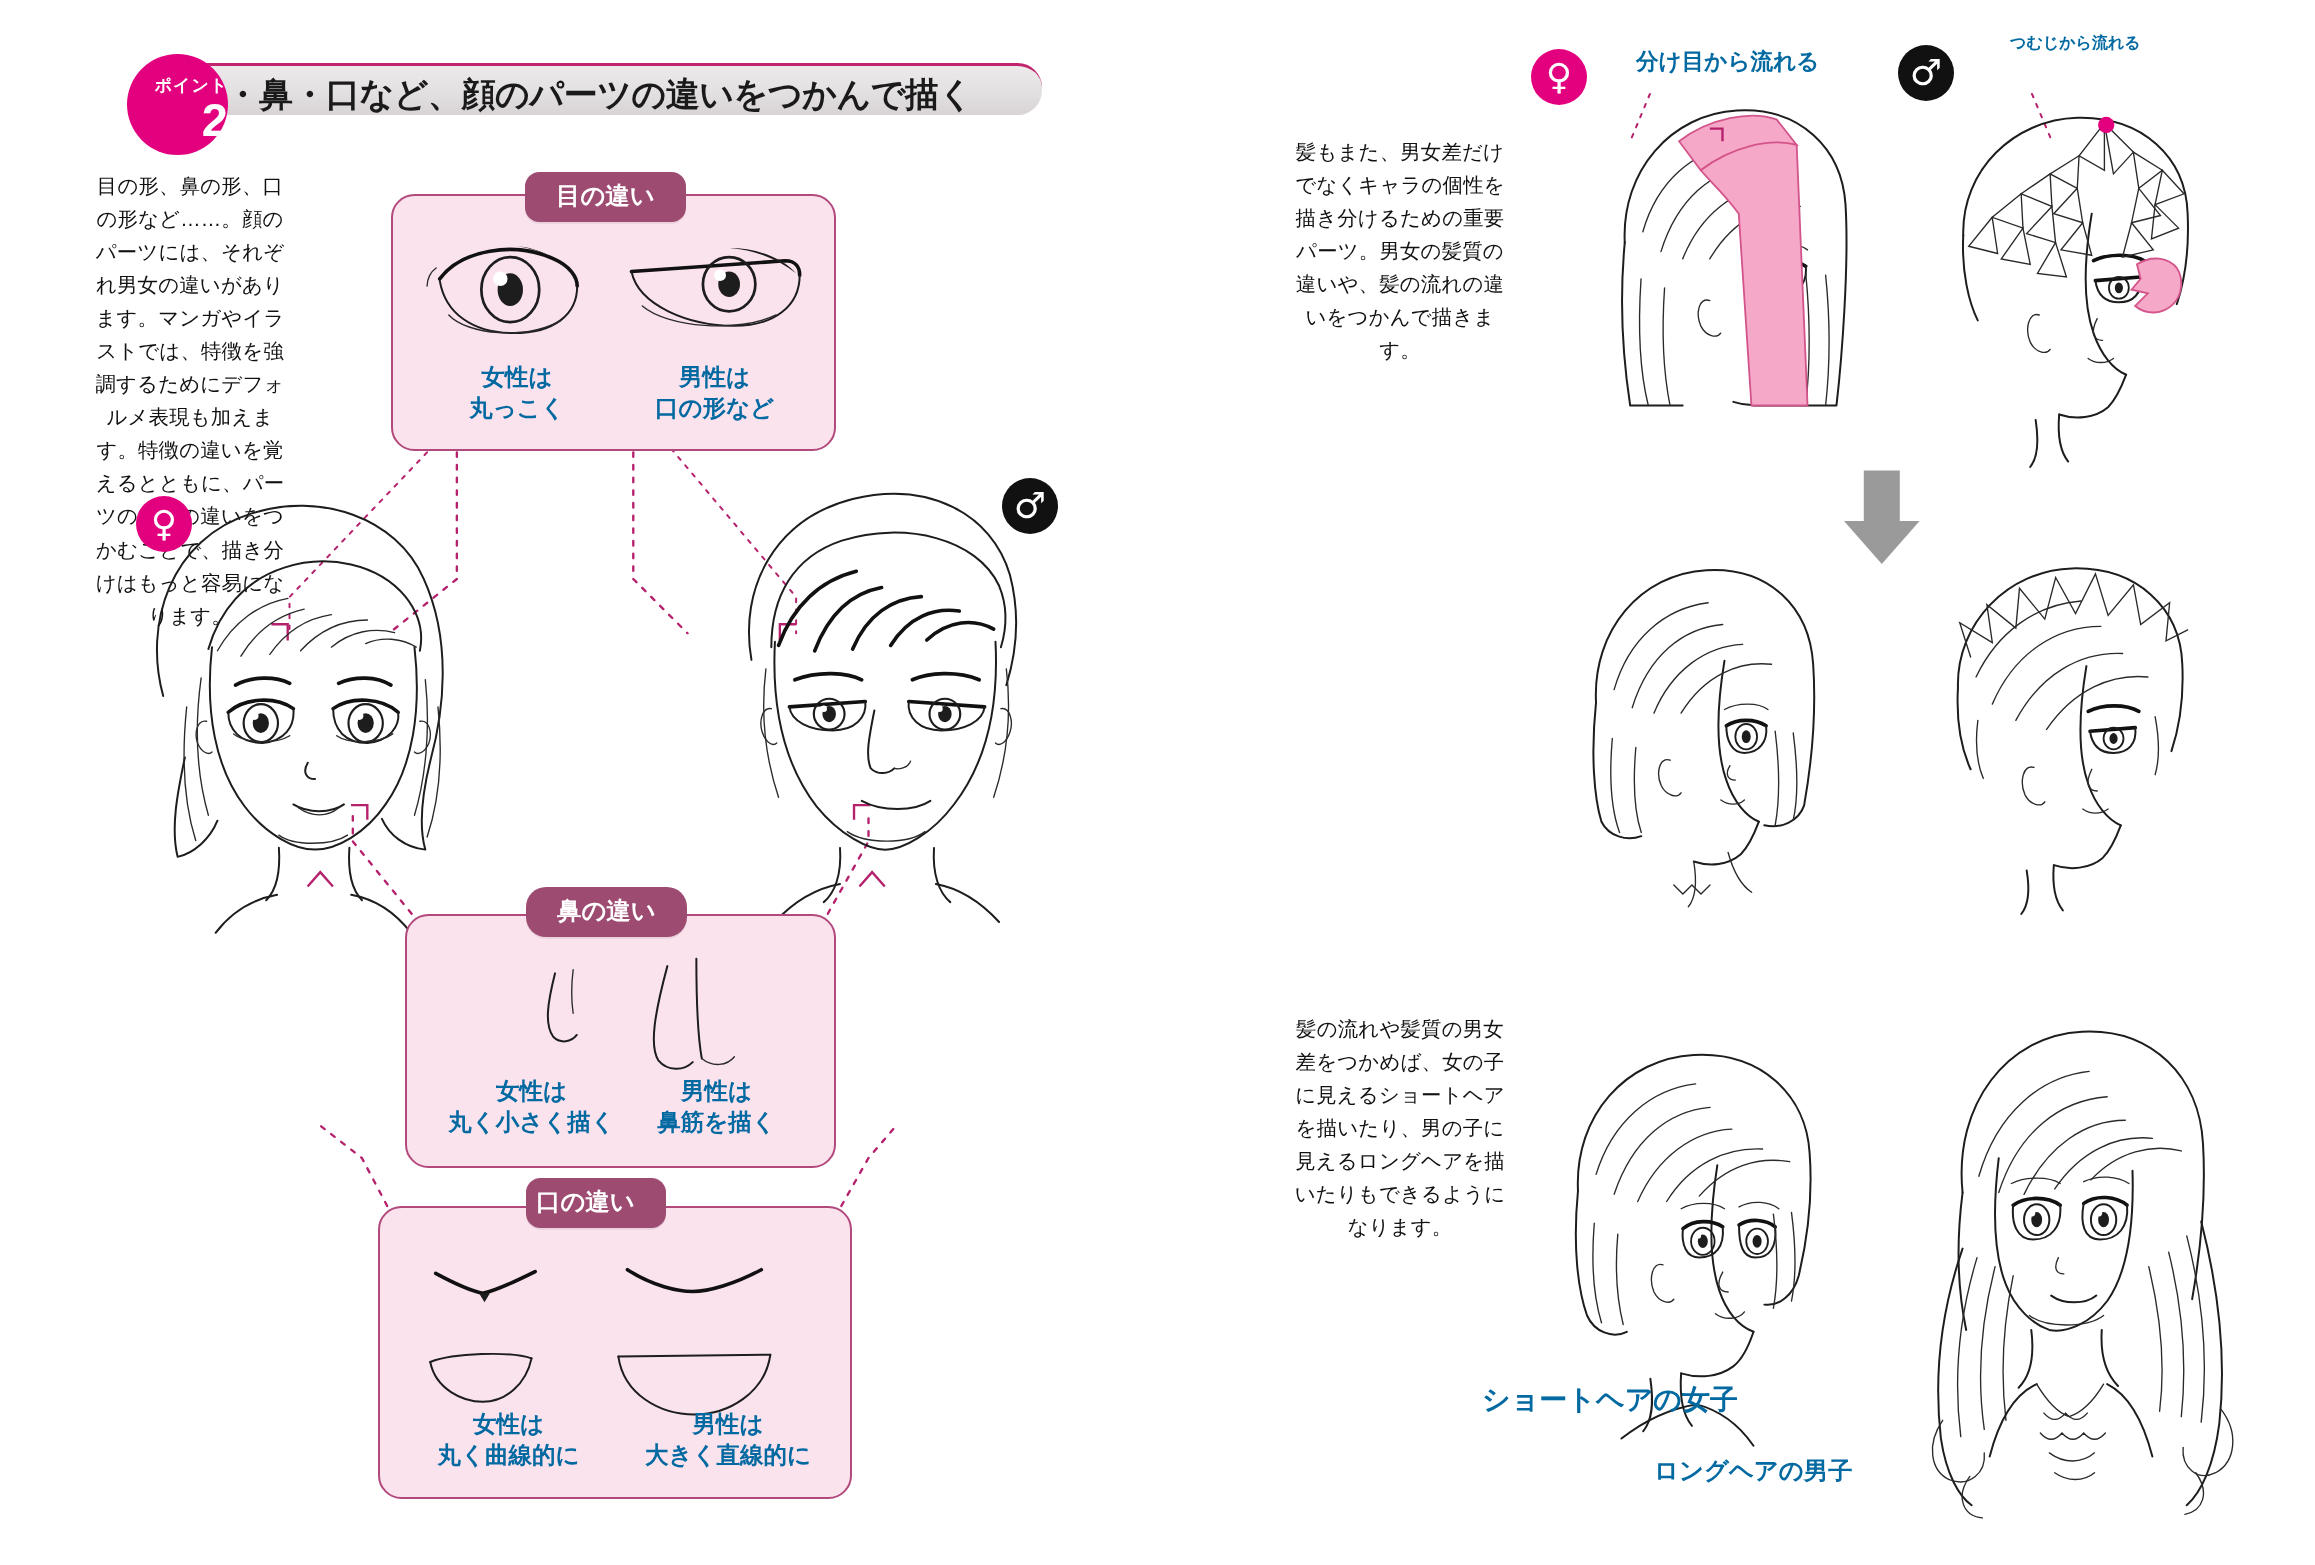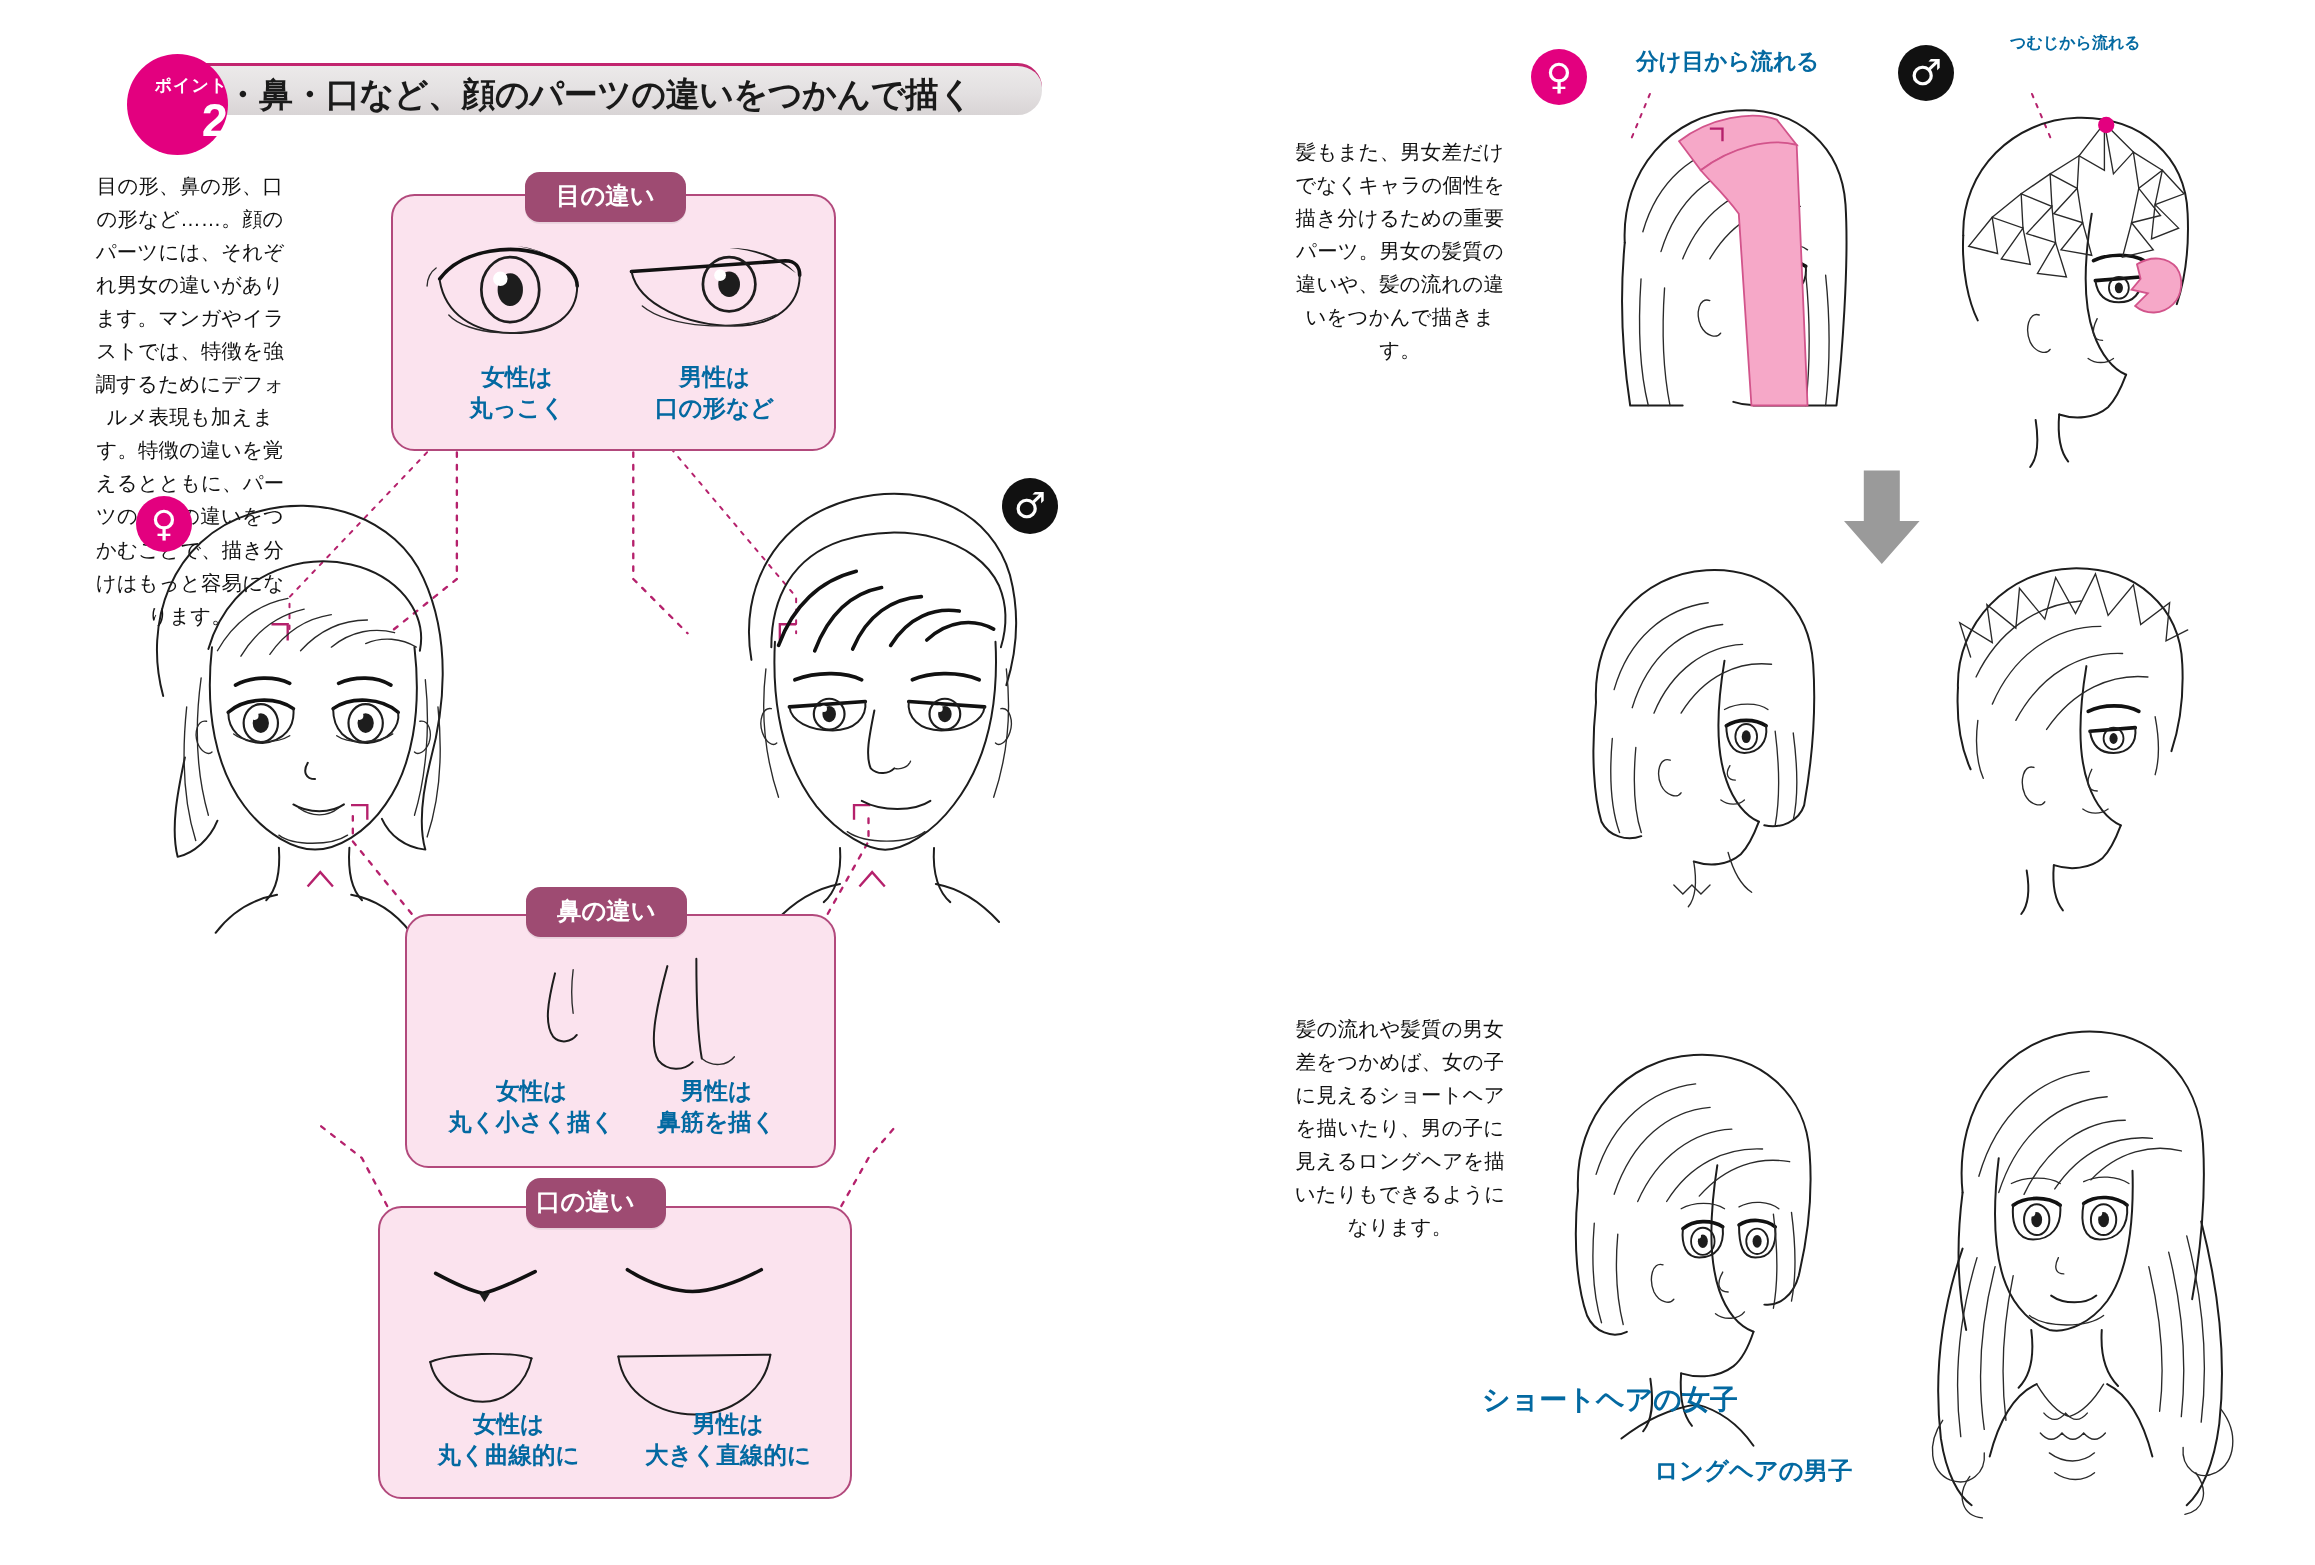--- a/index.html
+++ b/index.html
@@ -30,21 +30,21 @@
   .panel-tab{position:absolute;background:#9e4b72;color:#fff;border-radius:14.5px;
              font-size:24.4px;font-weight:bold;padding:8.1px 31px 10px;white-space:nowrap;
              box-shadow:0 1.8px 0 rgba(0,0,0,.08);z-index:4;}
   .cap{position:absolute;color:#0369a1;font-weight:bold;font-size:23.5px;line-height:1.32;
        text-align:center;white-space:nowrap;}
 
   
   #panel-eye{left:391px;top:194px;width:441px;height:253px;}
   #tab-eye{left:525px;top:172px;text-align:right;}
   #panel-nose{left:405px;top:914px;width:427px;height:250px;}
-  #tab-nose{left:526px;top:887px;}
+  #tab-nose{left:526px;top:887px;border-radius:20px;}
   #panel-mouth{left:378px;top:1206px;width:470px;height:289px;}
   #tab-mouth{left:526px;top:1178px;padding-left:10px;}
 
   
   .gsym{position:absolute;width:56px;height:56px;border-radius:50%;display:flex;
         align-items:center;justify-content:center;color:#fff;font-size:36px;line-height:1;
         font-family:"DejaVu Sans",sans-serif;}
   .gsym.f{background:#e3007f;}
   .gsym.m{background:#111;}
 

